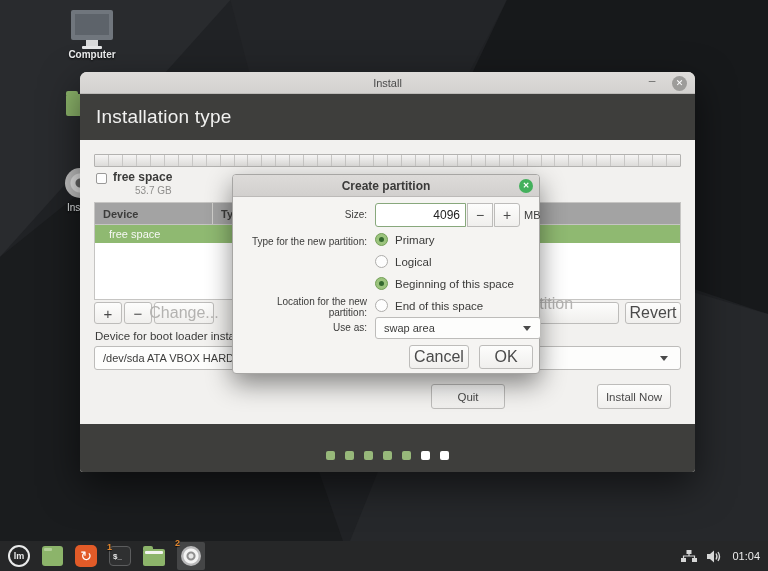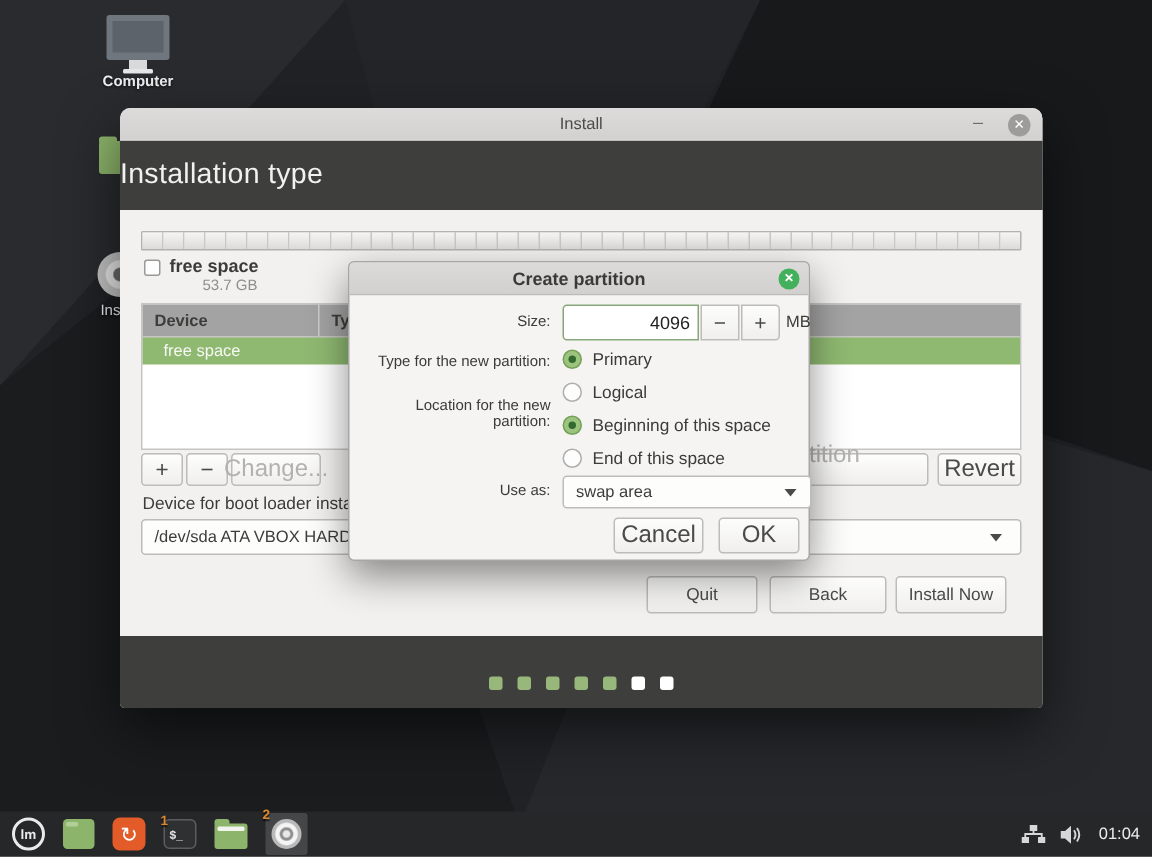--- a/index.html
+++ b/index.html
@@ -36,21 +36,21 @@
   .window { position:absolute; left:80px; top:72px; width:615px; height:400px; z-index:10;
             border-radius:7px 7px 3px 3px; box-shadow:0 14px 38px rgba(0,0,0,.55); background:#f2f1ef; }
   .titlebar { height:22px; background:linear-gradient(#dedcda,#d3d1cf); border-radius:7px 7px 0 0;
               display:flex; align-items:center; justify-content:center; position:relative;
               font-size:11px; color:#4b4b4b; border-bottom:1px solid #bcbab8; }
   .tb-min { position:absolute; right:36px; top:3px; width:14px; height:14px; color:#6d6d6d;
             font-size:12px; line-height:12px; text-align:center; }
   .tb-close { position:absolute; right:8px; top:4px; width:15px; height:15px; border-radius:50%;
               background:#9d9c9a; color:#fff; font-size:9px; line-height:15px; text-align:center; }
   .header { height:46px; background:#3e3e3c; color:#f1f1f0; display:flex; align-items:center;
-            font-size:19px; letter-spacing:.2px; }
+            padding-left:16px; font-size:19px; letter-spacing:.2px; }
   .content { position:relative; height:284px; background:#f2f1ef; }
 
   .partition-bar { position:absolute; left:14px; top:14px; width:587px; height:13px;
                    border:1px solid #b3b2b0; background:#e9e8e6; display:flex; border-radius:1px; }
   .seg { flex:1; border-right:1px solid #c8c7c5; background:linear-gradient(#f6f5f4,#dcdbd9); }
   .seg:last-child { border-right:none; }
 
   .legend-check { position:absolute; left:16px; top:33px; width:11px; height:11px; background:#fdfdfd;
                   border:1px solid #9a9998; border-radius:2px; }
   .legend-label { position:absolute; left:33px; top:30px; font-size:12px; font-weight:bold; color:#3b3b3a; }
@@ -248,21 +248,20 @@
     <div class="btn tool-newpt disabled">New Partition Table...</div>
     <div class="btn tool-revert">Revert</div>
 
     <div class="boot-label">Device for boot loader installation:</div>
     <div class="boot-select">
       <span>/dev/sda ATA VBOX HARDDISK</span>
       <span class="caret"></span>
     </div>
 
     <div class="btn act-quit">Quit</div>
-    <div class="btn act-back">Back</div>
     <div class="btn act-install">Install Now</div>
   </div>
   <div class="footer">
     <div class="dots">
         <div class="dot on"></div>
         <div class="dot on"></div>
         <div class="dot on"></div>
         <div class="dot on"></div>
         <div class="dot on"></div>
         <div class="dot"></div>
@@ -286,21 +285,21 @@
   <div class="dlg-label" style="top:61px;">Type for the new partition:</div>
   <div class="radio-row" style="top:58px;">
     <span class="radio sel"></span>
     <span>Primary</span>
   </div>
   <div class="radio-row" style="top:80px;">
     <span class="radio"></span>
     <span>Logical</span>
   </div>
 
-  <div class="dlg-label" style="top:90px;padding-left:14px;">Location for the new partition:</div>
+  <div class="dlg-label" style="top:121px;padding-left:14px;">Location for the new partition:</div>
   <div class="radio-row" style="top:102px;">
     <span class="radio sel"></span>
     <span>Beginning of this space</span>
   </div>
   <div class="radio-row" style="top:124px;">
     <span class="radio"></span>
     <span>End of this space</span>
   </div>
 
   <div class="dlg-label" style="top:147px;">Use as:</div>

